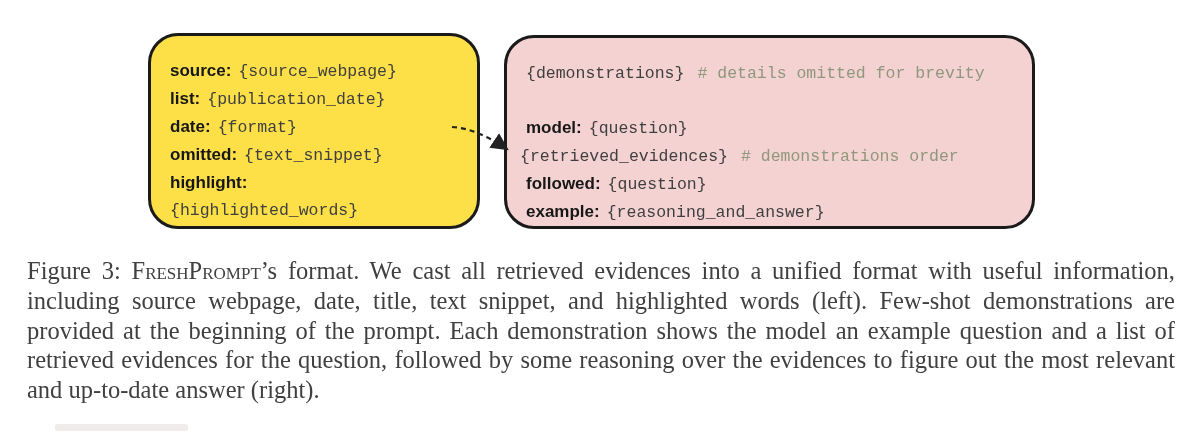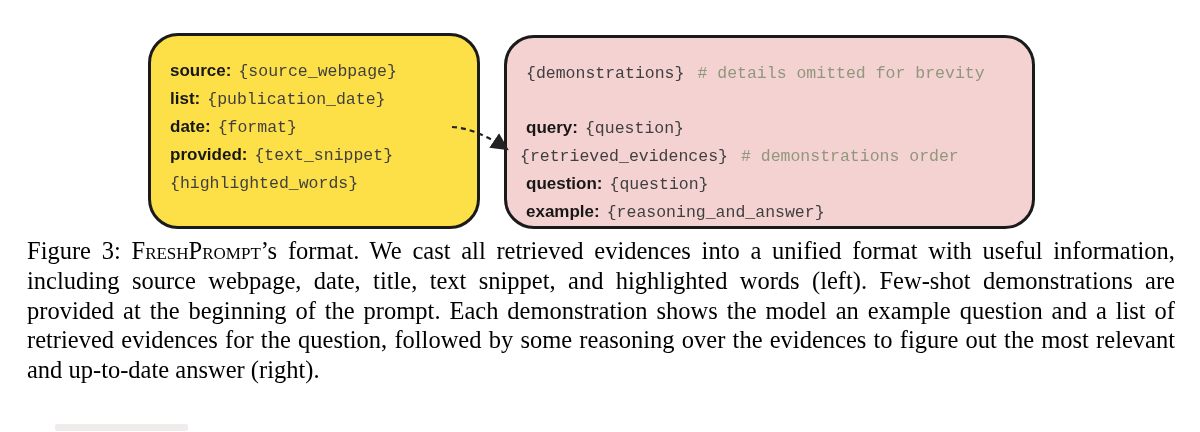--- a/index.html
+++ b/index.html
@@ -56,27 +56,27 @@
   }
   .comment:empty { display: none; }
   .connector {
     position: absolute;
     left: 0; top: 0;
     width: 1200px; height: 432px;
     pointer-events: none;
   }
   .caption {
     position: absolute;
-    left: 27px; top: 236px;
+    left: 27px; top: 256px;
     width: 1148px;
     margin: 0;
     font-family: "Liberation Serif", serif;
     font-size: 24.5px;
     line-height: 29.8px;
-    color: #000000;
+    color: #404040;
     text-align: justify;
   }
   .sc { font-variant: small-caps; }
   .remnant {
     position: absolute;
     left: 55px; top: 424px;
     width: 133px; height: 7px;
     background: #efeceb;
     border-radius: 2px;
   }
@@ -90,42 +90,45 @@
     <div class="code-line">
       <span class="lbl">source:</span><span class="mono">{source_webpage}</span>
     </div>
     <div class="code-line">
       <span class="lbl">list:</span><span class="mono">{publication_date}</span>
     </div>
     <div class="code-line">
       <span class="lbl">date:</span><span class="mono">{format}</span>
     </div>
     <div class="code-line">
-      <span class="lbl">provided:</span><span class="mono">{text_snippet}</span>
+      <span class="lbl">omitted:</span><span class="mono">{text_snippet}</span>
+    </div>
+    <div class="code-line">
+      <span class="lbl">highlight:</span>
     </div>
     <div class="code-line">
       <span class="mono">{highlighted_words}</span>
     </div>
   </div>
 
   <div class="box box-pink">
     <div class="code-line">
       <span class="mono">{demonstrations}</span><span class="comment"># details omitted for brevity</span>
     </div>
     <div class="code-line">
       
     </div>
     <div class="code-line">
-      <span class="lbl">query:</span><span class="mono">{question}</span>
+      <span class="lbl">model:</span><span class="mono">{question}</span>
     </div>
     <div class="code-line shift-left">
       <span class="mono">{retrieved_evidences}</span><span class="comment"># demonstrations order</span>
     </div>
     <div class="code-line">
-      <span class="lbl">question:</span><span class="mono">{question}</span>
+      <span class="lbl">followed:</span><span class="mono">{question}</span>
     </div>
     <div class="code-line">
       <span class="lbl">example:</span><span class="mono">{reasoning_and_answer}</span>
     </div>
   </div>
 
   <svg class="connector" viewBox="0 0 1200 432" xmlns="http://www.w3.org/2000/svg">
     <defs>
       <marker id="ah" markerWidth="9" markerHeight="9" refX="7" refY="4" orient="auto">
         <path d="M0,0 L8,4 L0,8 Z" fill="#222222"></path>

